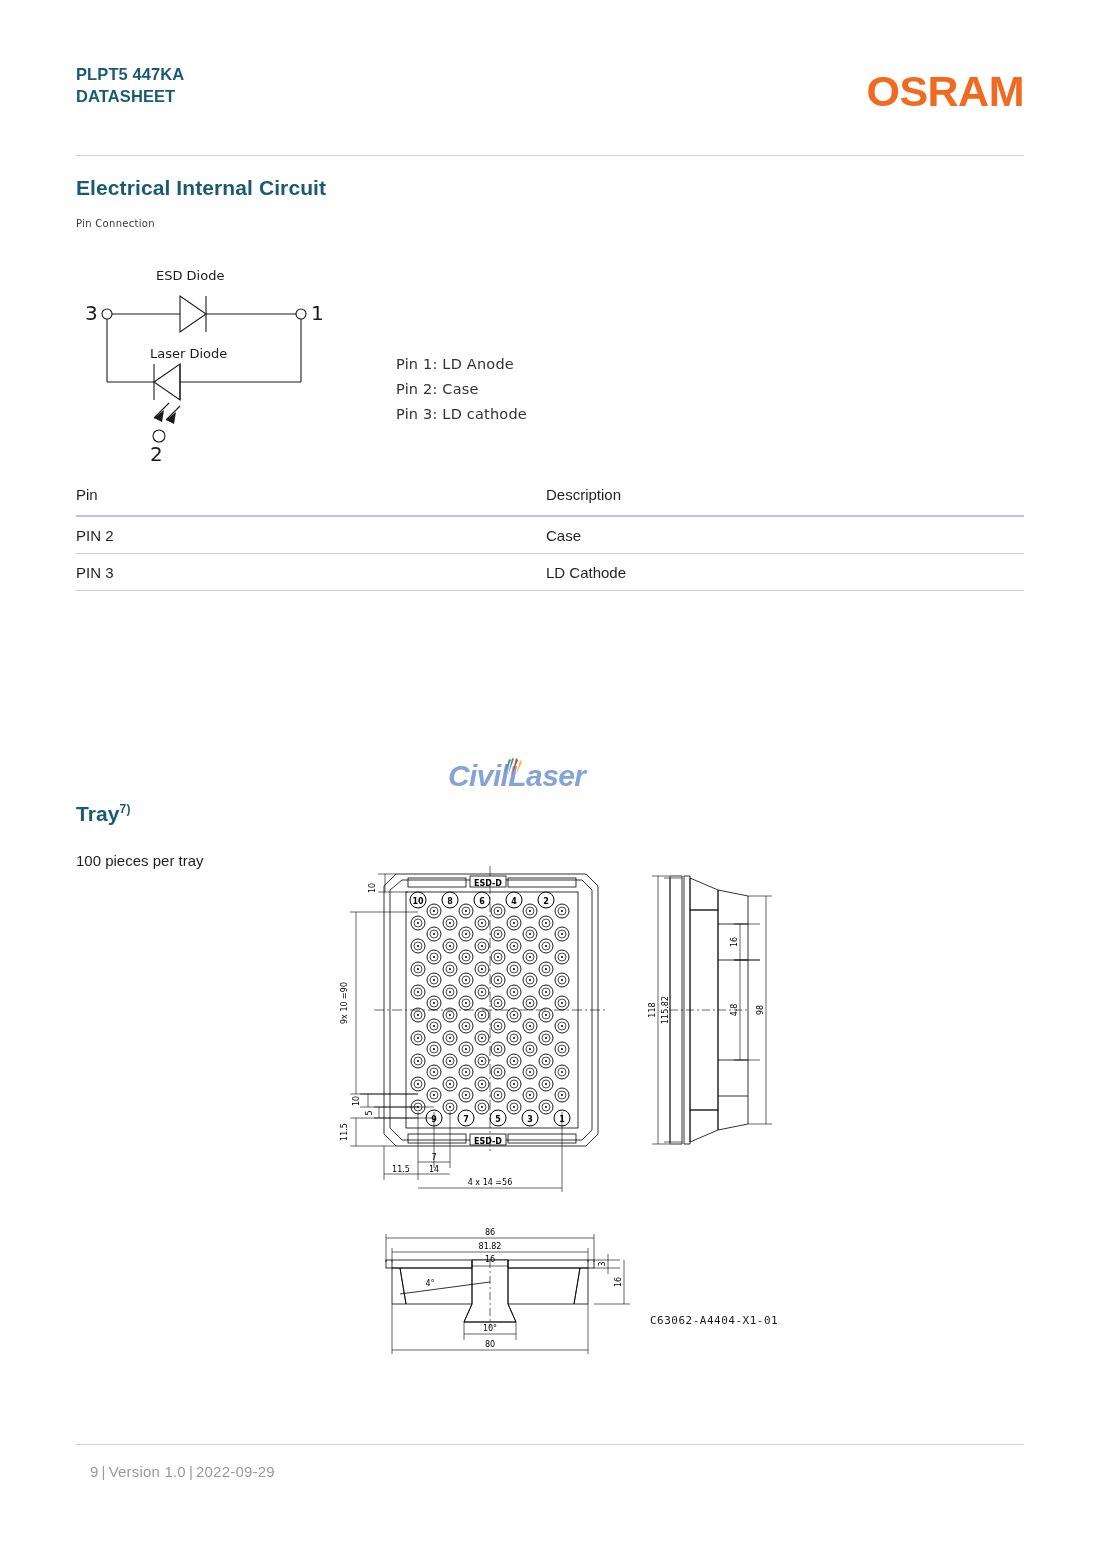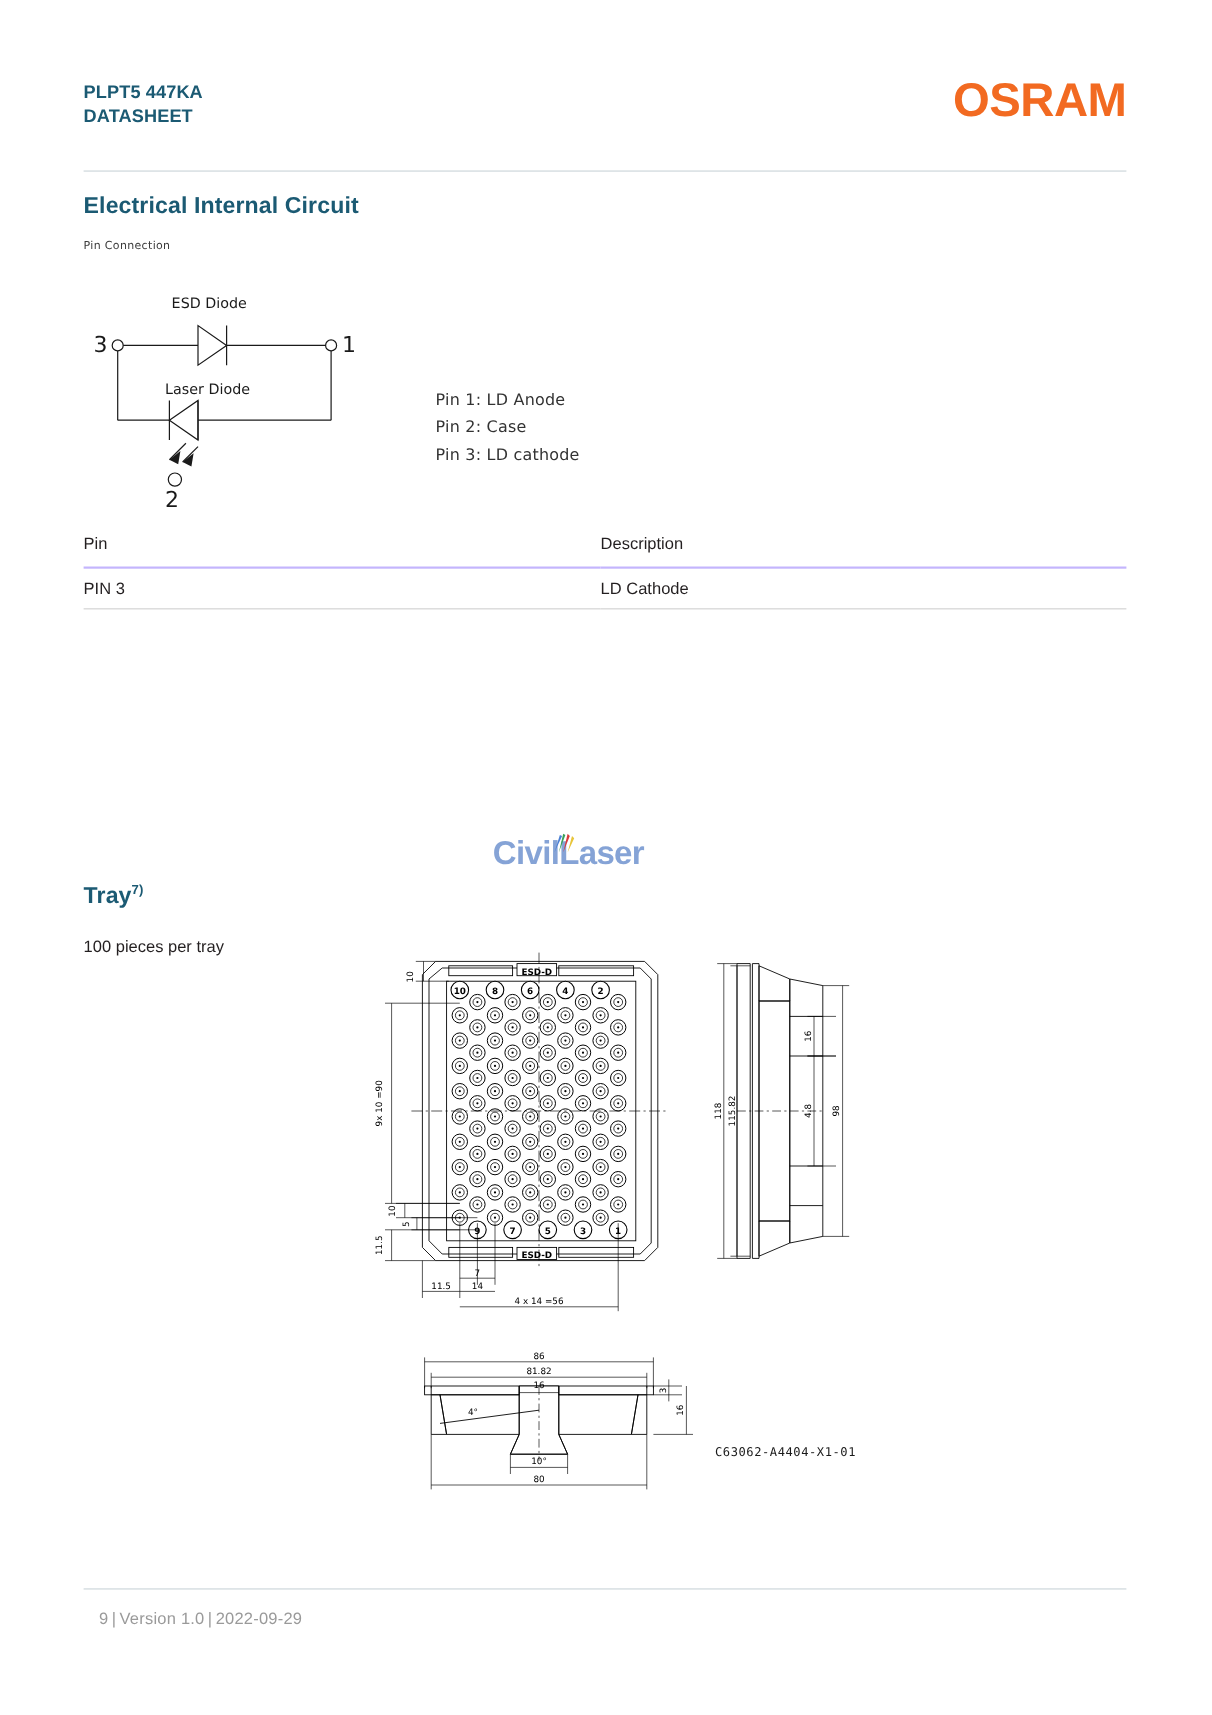--- a/index.html
+++ b/index.html
@@ -18,21 +18,21 @@
 
   
   .page-header {
     position: absolute;
     left: 0; top: 0; right: 0;
     height: 160px;
   }
   .doc-title {
     position: absolute;
     left: 76px;
-    top: 74px;
+    top: 64px;
     font-size: 16.5px;
     font-weight: bold;
     line-height: 1.33;
     color: #1b5a73;
     letter-spacing: 0.1px;
   }
   .doc-title .line2 { font-weight: bold; }
 
   .osram-logo {
     position: absolute;
@@ -131,20 +131,21 @@
     top: 757px;
     width: 200px;
     height: 44px;
   }
   .wm-text {
     position: absolute;
     left: 0;
     top: 2px;
     font-size: 30px;
     font-weight: bold;
+    font-style: italic;
     color: #7f9fd4;
     letter-spacing: -0.6px;
     font-family: "Liberation Sans", sans-serif;
     opacity: 0.95;
   }
 
   
   .tray-drawing {
     position: absolute;
     left: 330px;
@@ -259,20 +260,24 @@
 </div>
 
 <table class="pin-table">
   <thead>
     <tr>
       <th class="col-pin">Pin</th>
       <th>Description</th>
     </tr>
   </thead>
   <tbody>
+    <tr>
+      <td>PIN 2</td>
+      <td>Case</td>
+    </tr>
     <tr>
       <td>PIN 3</td>
       <td>LD Cathode</td>
     </tr>
   </tbody>
 </table>
 
 <div class="watermark">
   <div class="wm-text">CivilLaser</div>
   <svg width="26" height="20" style="position:absolute;left:52px;top:0px;" viewBox="0 0 26 20">

